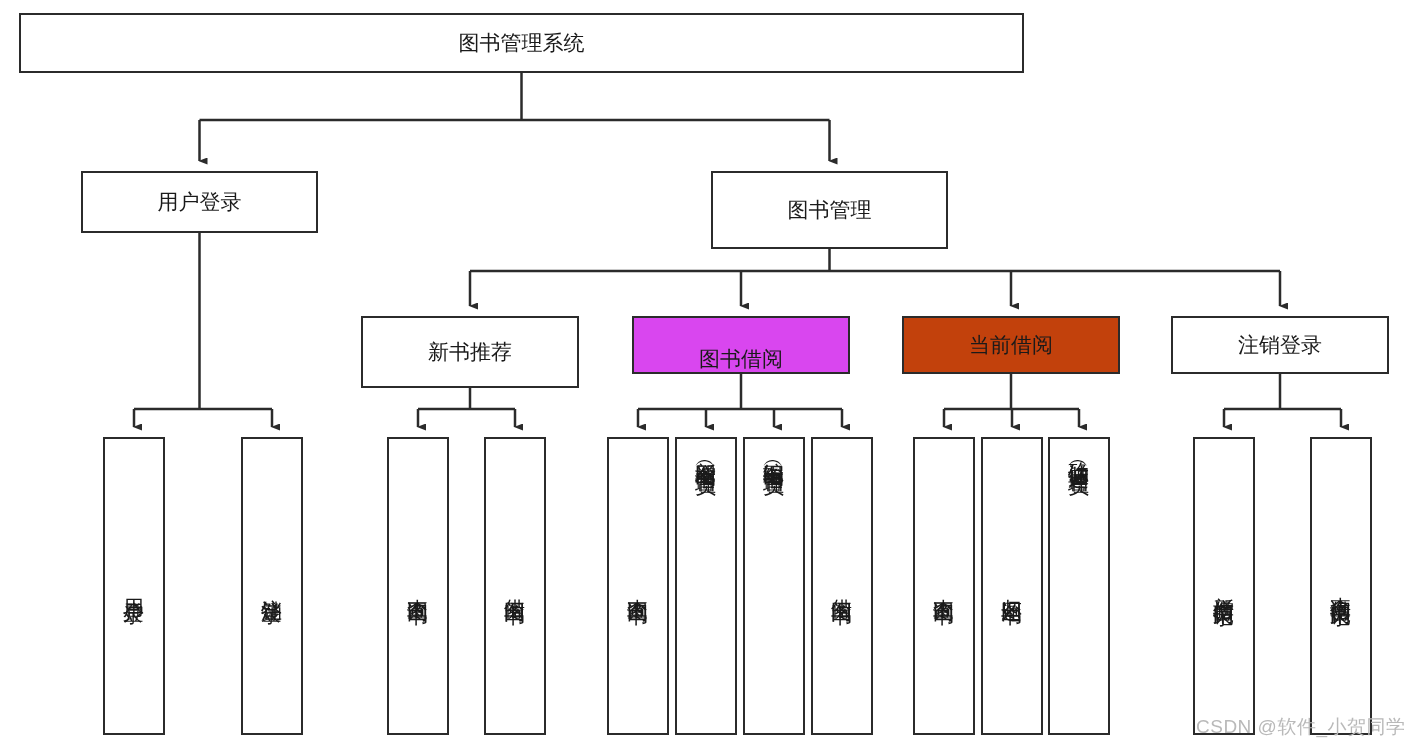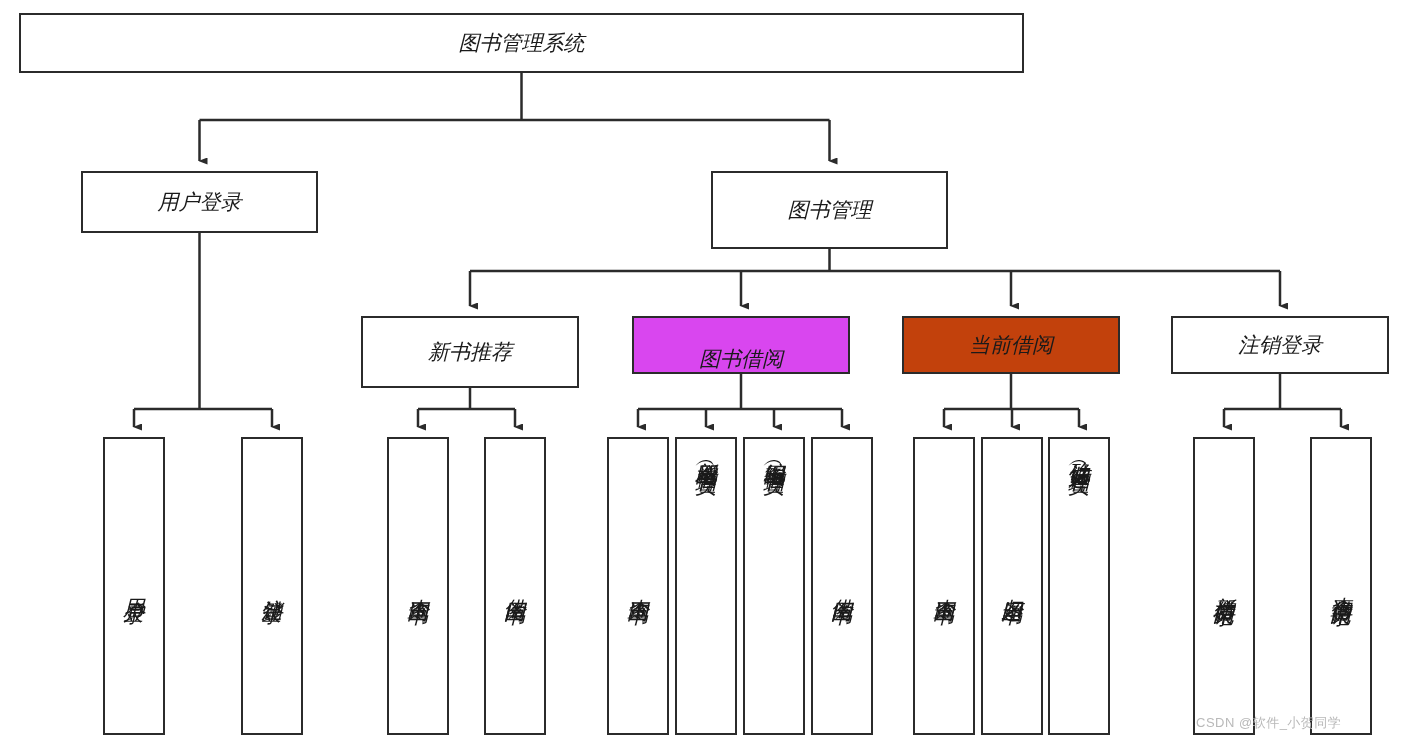--- a/index.html
+++ b/index.html
@@ -28,21 +28,20 @@
   .node {
     position: absolute;
     box-sizing: border-box;
     background: #ffffff;
     border: 2px solid #15803d;
     display: flex;
     align-items: center;
     justify-content: center;
     color: #1a1a1a;
     z-index: 2;
-    font-style: italic;
   }
   .node-label {
     display: block;
     text-align: center;
     line-height: 1.18;
     white-space: nowrap;
   }
   .node.horizontal .node-label {
     font-size: 21px;
   }
@@ -59,21 +58,21 @@
   }
   .node.vertical.center .node-label {
     margin-top: auto;
     margin-bottom: auto;
   }
   .node.vertical.top .node-label {
     margin-top: 6px;
   }
   .watermark {
     position: absolute;
-    font-size: 13px;
+    font-size: 19px;
     color: #b9b9b9;
     white-space: nowrap;
     z-index: 3;
     letter-spacing: 0.5px;
   }
 </style>
 </head>
 <body>
 
 <div id="canvas">

